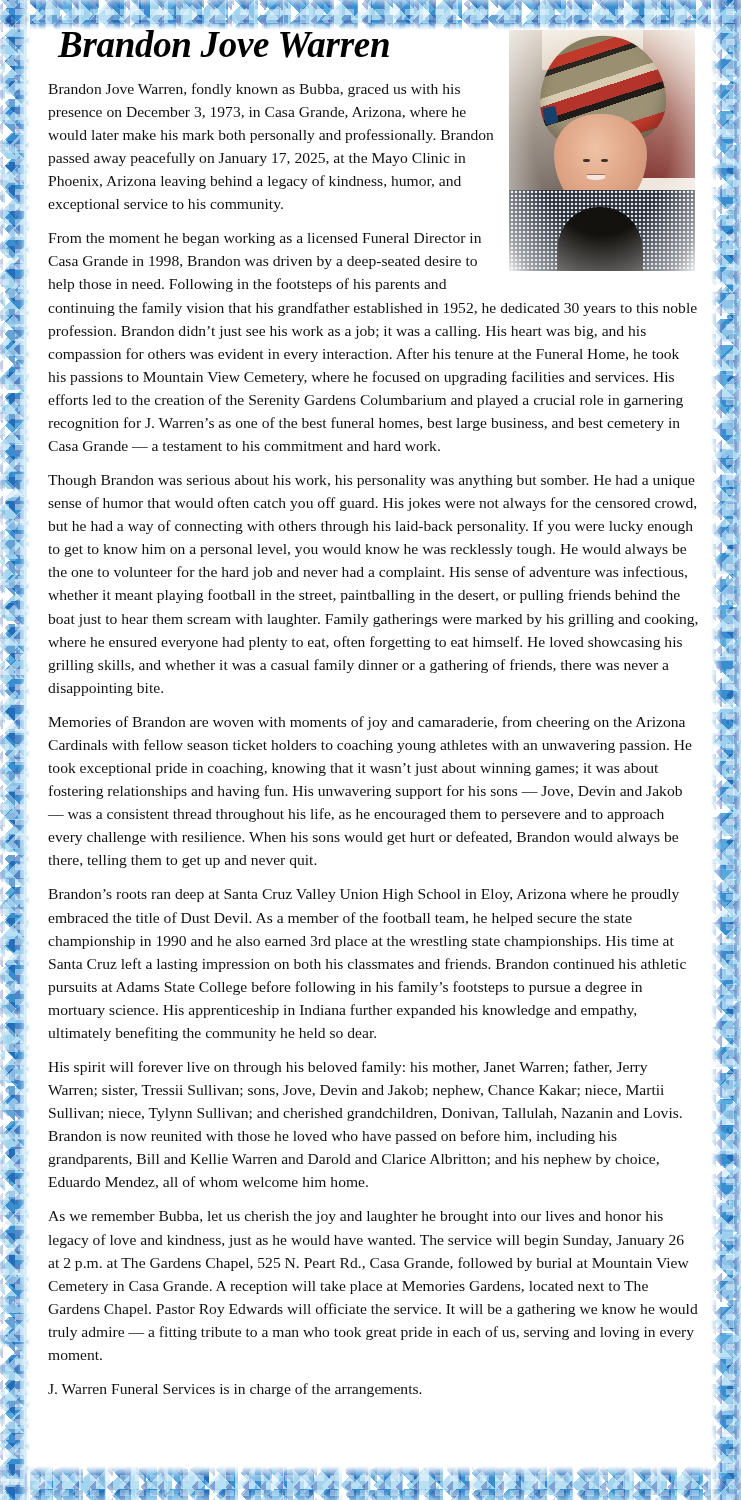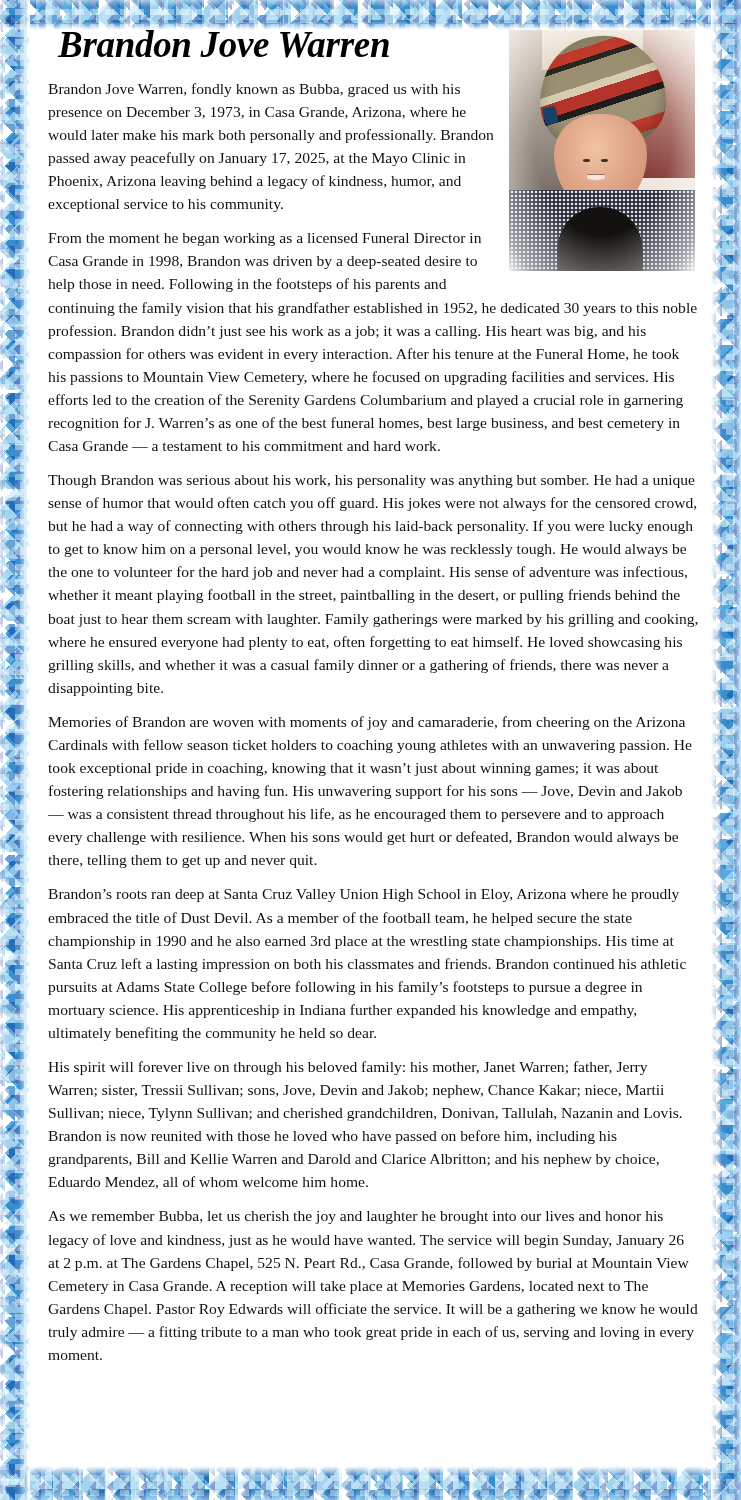--- a/index.html
+++ b/index.html
@@ -309,15 +309,16 @@
     <h1 id="obit-title">Brandon Jove Warren</h1>
 
     <p class="obit-para">Brandon Jove Warren, fondly known as Bubba, graced us with his presence on December 3, 1973, in Casa Grande, Arizona, where he would later make his mark both personally and professionally. Brandon passed away peacefully on January 17, 2025, at the Mayo Clinic in Phoenix, Arizona leaving behind a legacy of kindness, humor, and exceptional service to his community.</p>
     <p class="obit-para">From the moment he began working as a licensed Funeral Director in Casa Grande in 1998, Brandon was driven by a deep-seated desire to help those in need. Following in the footsteps of his parents and continuing the family vision that his grandfather established in 1952, he dedicated 30 years to this noble profession. Brandon didn’t just see his work as a job; it was a calling. His heart was big, and his compassion for others was evident in every interaction. After his tenure at the Funeral Home, he took his passions to Mountain View Cemetery, where he focused on upgrading facilities and services. His efforts led to the creation of the Serenity Gardens Columbarium and played a crucial role in garnering recognition for J. Warren’s as one of the best funeral homes, best large business, and best cemetery in Casa Grande — a testament to his commitment and hard work.</p>
     <div class="clear"></div>
     <p class="obit-para">Though Brandon was serious about his work, his personality was anything but somber. He had a unique sense of humor that would often catch you off guard. His jokes were not always for the censored crowd, but he had a way of connecting with others through his laid-back personality. If you were lucky enough to get to know him on a personal level, you would know he was recklessly tough. He would always be the one to volunteer for the hard job and never had a complaint. His sense of adventure was infectious, whether it meant playing football in the street, paintballing in the desert, or pulling friends behind the boat just to hear them scream with laughter. Family gatherings were marked by his grilling and cooking, where he ensured everyone had plenty to eat, often forgetting to eat himself. He loved showcasing his grilling skills, and whether it was a casual family dinner or a gathering of friends, there was never a disappointing bite.</p>
     <p class="obit-para">Memories of Brandon are woven with moments of joy and camaraderie, from cheering on the Arizona Cardinals with fellow season ticket holders to coaching young athletes with an unwavering passion. He took exceptional pride in coaching, knowing that it wasn’t just about winning games; it was about fostering relationships and having fun. His unwavering support for his sons — Jove, Devin and Jakob — was a consistent thread throughout his life, as he encouraged them to persevere and to approach every challenge with resilience. When his sons would get hurt or defeated, Brandon would always be there, telling them to get up and never quit.</p>
     <p class="obit-para">Brandon’s roots ran deep at Santa Cruz Valley Union High School in Eloy, Arizona where he proudly embraced the title of Dust Devil. As a member of the football team, he helped secure the state championship in 1990 and he also earned 3rd place at the wrestling state championships. His time at Santa Cruz left a lasting impression on both his classmates and friends. Brandon continued his athletic pursuits at Adams State College before following in his family’s footsteps to pursue a degree in mortuary science. His apprenticeship in Indiana further expanded his knowledge and empathy, ultimately benefiting the community he held so dear.</p>
     <p class="obit-para">His spirit will forever live on through his beloved family: his mother, Janet Warren; father, Jerry Warren; sister, Tressii Sullivan; sons, Jove, Devin and Jakob; nephew, Chance Kakar; niece, Martii Sullivan; niece, Tylynn Sullivan; and cherished grandchildren, Donivan, Tallulah, Nazanin and Lovis. Brandon is now reunited with those he loved who have passed on before him, including his grandparents, Bill and Kellie Warren and Darold and Clarice Albritton; and his nephew by choice, Eduardo Mendez, all of whom welcome him home.</p>
     <p class="obit-para">As we remember Bubba, let us cherish the joy and laughter he brought into our lives and honor his legacy of love and kindness, just as he would have wanted. The service will begin Sunday, January 26 at 2 p.m. at The Gardens Chapel, 525 N. Peart Rd., Casa Grande, followed by burial at Mountain View Cemetery in Casa Grande. A reception will take place at Memories Gardens, located next to The Gardens Chapel. Pastor Roy Edwards will officiate the service. It will be a gathering we know he would truly admire — a fitting tribute to a man who took great pride in each of us, serving and loving in every moment.</p>
+    <p class="obit-para">J. Warren Funeral Services is in charge of the arrangements.</p>
 
   </div>
 </div>
 
 </body></html>

